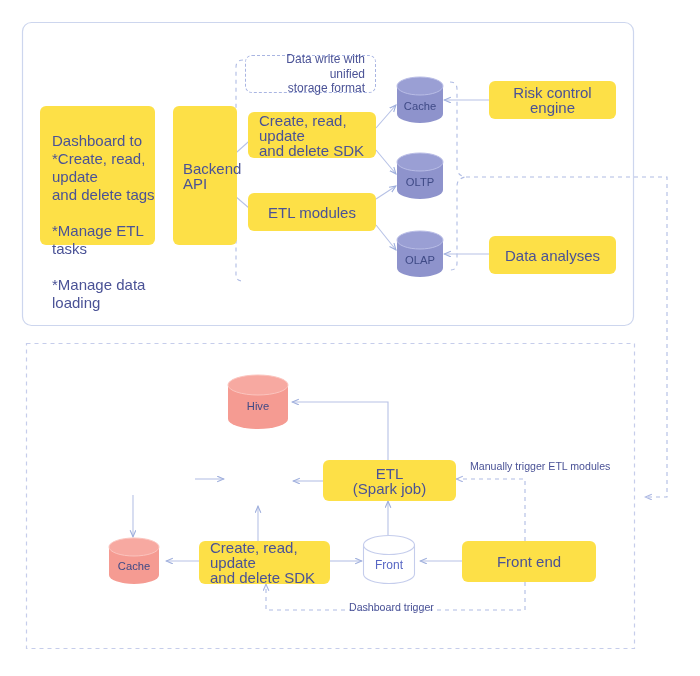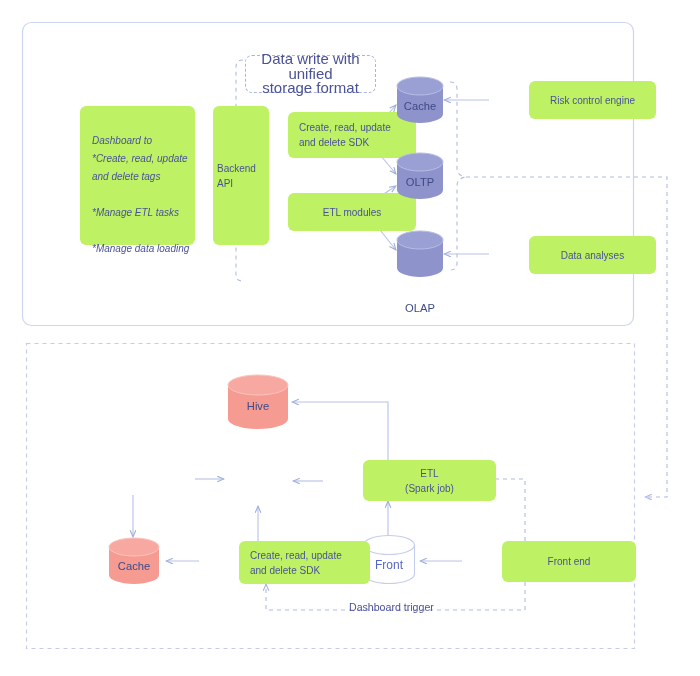--- a/index.html
+++ b/index.html
@@ -6,33 +6,32 @@
   body{
     font-family:"Liberation Sans", sans-serif;
     width:700px; height:676px;
     position:relative; overflow:hidden;
     color:#4a5296;
   }
   #canvas{position:absolute;inset:0;width:700px;height:676px;}
   svg.layer{position:absolute;left:0;top:0;width:700px;height:676px;overflow:visible;}
   .node{position:absolute;box-sizing:border-box;}
   .rbox{
-    background:#bef264;
+    background:#fde047;
     border-radius:6px;
     display:flex;align-items:center;justify-content:center;
-    font-size:10px;line-height:15px;color:#4a5296;
+    font-size:15px;line-height:15px;color:#4a5296;
     text-align:center;
-    margin-left:40px;
   }
   .rbox.left{justify-content:flex-start;text-align:left;padding-left:12px;}
-  .rbox.tl{align-items:flex-start;padding-top:12px;font-style:italic;}
+  .rbox.tl{align-items:flex-start;padding-top:12px;}
   .dashbox{
     border:1px dashed #a9b5e2;border-radius:7px;background:transparent;
     display:flex;align-items:center;justify-content:flex-start;
-    font-size:15px;line-height:14.5px;color:#4a5296;text-align:center;
+    font-size:12px;line-height:14.5px;color:#4a5296;text-align:right;
     padding:0 10px;box-sizing:border-box;
   }
   .cyl{position:absolute;}
   .cyl .lbl{
     position:absolute;left:0;right:0;
     text-align:center;font-size:11.2px;color:#3f4a86;
     pointer-events:none;
   }
   .cyl.white .lbl{color:#5766c4;}
   .freetext{
@@ -108,21 +107,21 @@
   </svg>
 
   <div class="node rbox left tl multiline" style="left:40px;top:106px;width:115px;height:139px;line-height:18px;padding-top:26px;">Dashboard to
 *Create, read, update
   and delete tags
 
 *Manage ETL tasks
 
 *Manage data loading</div>
 
-  <div class="node rbox left multiline" style="left:173px;top:106px;width:56px;height:139px;padding-left:4px;line-height:15px;">Backend
+  <div class="node rbox left multiline" style="left:173px;top:106px;width:64px;height:139px;padding-left:10px;line-height:15px;">Backend
 API</div>
 
   <div class="node dashbox multiline" style="left:245px;top:55px;width:131px;height:38px;">Data write with unified
 storage format</div>
 
   <div class="node rbox left multiline" style="left:248px;top:112px;width:128px;height:46px;padding-left:11px;">Create, read, update
 and delete SDK</div>
 
   <div class="node rbox" style="left:248px;top:193px;width:128px;height:38px;">ETL modules</div>
 
@@ -140,21 +139,21 @@
       <ellipse cx="24" cy="10" rx="23" ry="9" fill="#9a9fd4" stroke="#b9bde6" stroke-width="1"></ellipse>
     </svg>
     <div class="lbl" style="top:24px;">OLTP</div>
   </div>
 
   <div class="cyl" style="left:396px;top:230px;width:48px;height:48px;">
     <svg width="48" height="48" viewBox="0 0 48 48">
       <path d="M1,10 L1,38 A23,9 0 0 0 47,38 L47,10 Z" fill="#8e93cc"></path>
       <ellipse cx="24" cy="10" rx="23" ry="9" fill="#9a9fd4" stroke="#b9bde6" stroke-width="1"></ellipse>
     </svg>
-    <div class="lbl" style="top:24px;margin-top:48px;">OLAP</div>
+    <div class="lbl" style="top:24px;">OLAP</div>
   </div>
 
   <div class="node rbox" style="left:489px;top:81px;width:127px;height:38px;">Risk control engine</div>
 
   <div class="node rbox" style="left:489px;top:236px;width:127px;height:38px;">Data analyses</div>
 
   <div class="cyl" style="left:227px;top:374px;width:62px;height:56px;">
     <svg width="62" height="56" viewBox="0 0 62 56">
       <path d="M1,11 L1,45 A30,10 0 0 0 61,45 L61,11 Z" fill="#f59b92"></path>
       <ellipse cx="31" cy="11" rx="30" ry="10" fill="#f7a9a1" stroke="#fbc4be" stroke-width="1"></ellipse>
@@ -181,16 +180,17 @@
 
 
   <div class="node rbox multiline" style="left:323px;top:460px;width:133px;height:41px;">ETL
 (Spark job)</div>
 
   <div class="node rbox left multiline" style="left:199px;top:541px;width:131px;height:43px;padding-left:11px;">Create, read, update
 and delete SDK</div>
 
   <div class="node rbox" style="left:462px;top:541px;width:134px;height:41px;">Front end</div>
 
+  <div class="freetext" style="left:470px;top:459px;">Manually trigger ETL modules</div>
 
   <div class="freetext" style="left:349px;top:600px;">Dashboard trigger</div>
 
 </div>
 
 </body></html>

